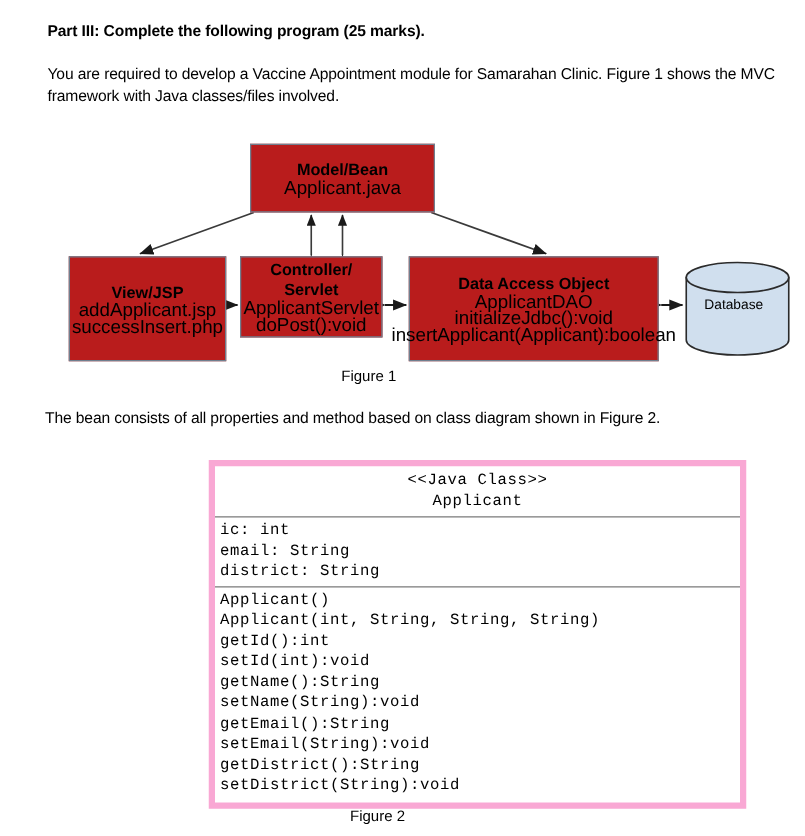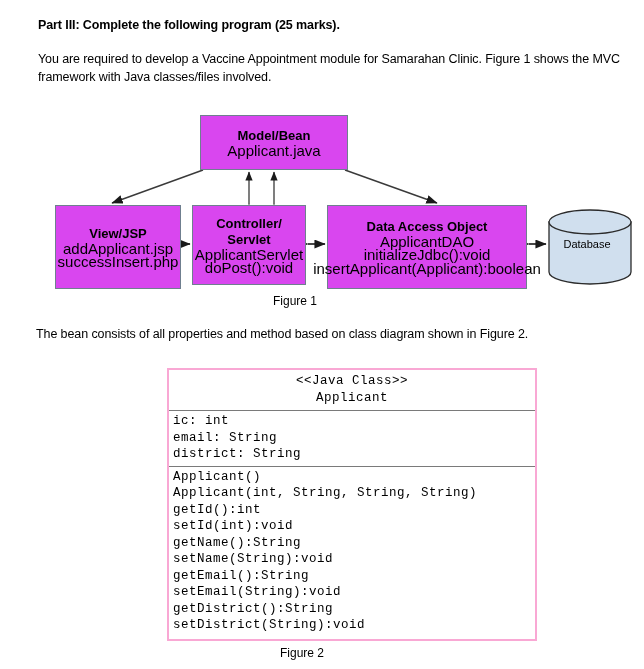--- a/index.html
+++ b/index.html
@@ -54,41 +54,41 @@
     height: 210px;
   }
   .fig1-svg {
     position: absolute;
     left: 0;
     top: 0;
   }
   .mvc-box {
     position: absolute;
     box-sizing: border-box;
-    background: #d946ef;
+    background: #b91c1c;
     border: 1px solid #6f7f8f;
     display: flex;
     flex-direction: column;
     align-items: center;
     justify-content: center;
     text-align: center;
   }
   .mvc-title {
     font-size: 13px;
     font-weight: bold;
     line-height: 16px;
   }
   .mvc-sub {
     font-size: 15px;
     line-height: 13.5px;
   }
 
   #box-model   { left: 200px; top: 15px;  width: 148px; height: 55px; }
   #box-view    { left: 45px;  top: 105px; width: 126px; height: 84px; margin-left: 10px; }
-  #box-ctrl    { left: 192px; top: 105px; width: 114px; height: 80px; }
+  #box-ctrl    { left: 192px; top: 105px; width: 114px; height: 65px; }
   #box-dao     { left: 327px; top: 105px; width: 200px; height: 84px; }
   .db-label {
     position: absolute;
     left: 545px;
     top: 138px;
     width: 84px;
     text-align: center;
     font-size: 11px;
   }
 
@@ -98,23 +98,23 @@
     text-align: center;
   }
   #caption-1 { left: 245px; top: 294px; width: 100px; }
   #caption-2 { left: 252px; top: 646px; width: 100px; }
 
   
   .classbox {
     position: absolute;
     left: 167px;
     top: 368px;
-    width: 370px;
+    width: 430px;
     box-sizing: border-box;
-    border: 2px solid #f9a8d4;
+    border: 5px solid #f9a8d4;
     background: #ffffff;
     font-family: "Liberation Mono", "DejaVu Sans Mono", monospace;
     font-size: 12.5px;
   }
   .cls-header {
     text-align: center;
     padding: 3px 0 4px 0;
     line-height: 16px;
     letter-spacing: 0.6px;
     border-bottom: 1px solid #7a7a7a;

